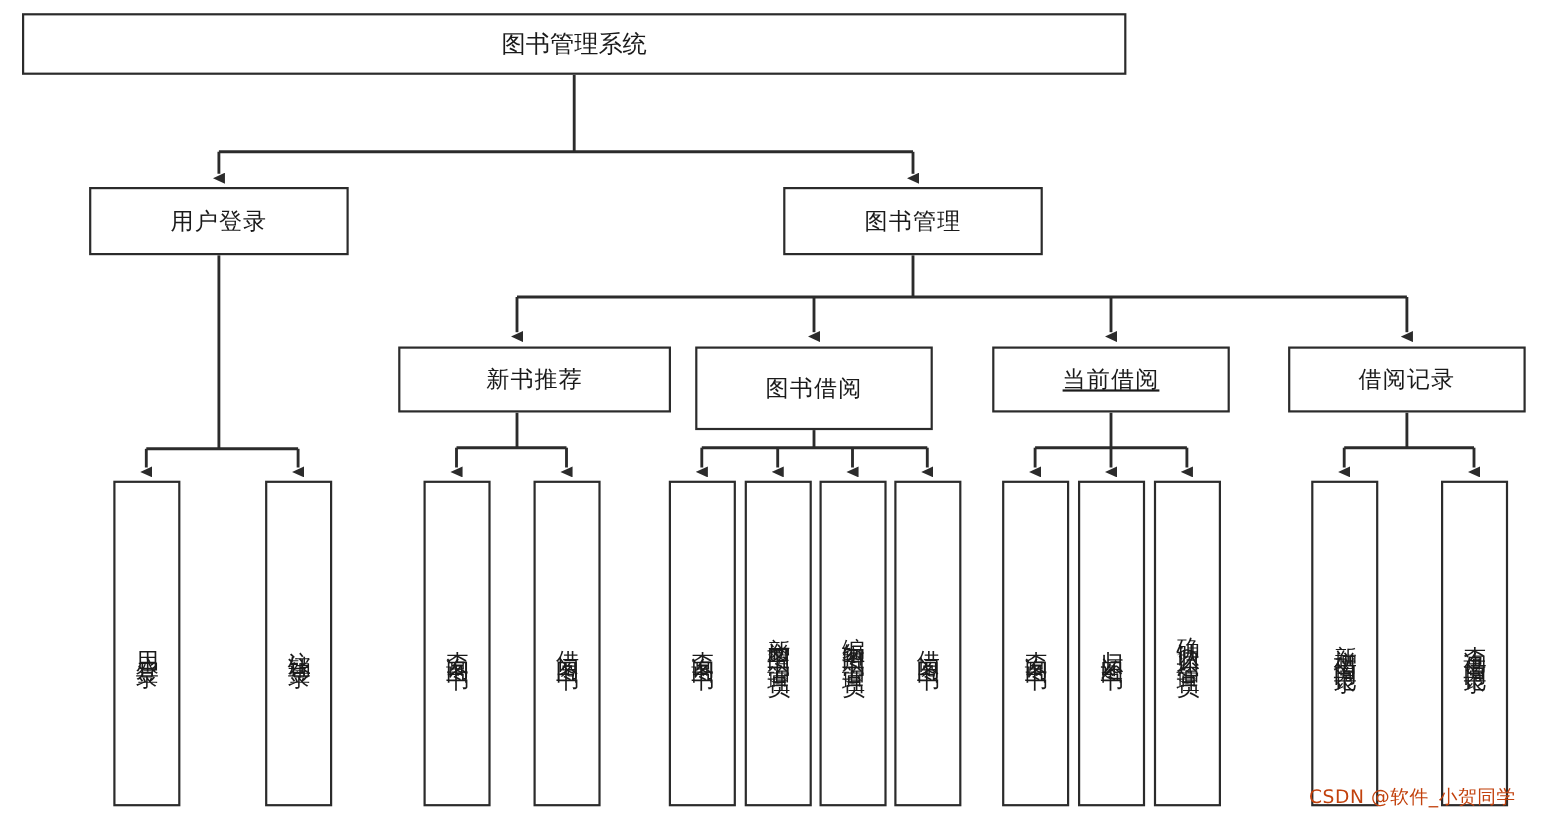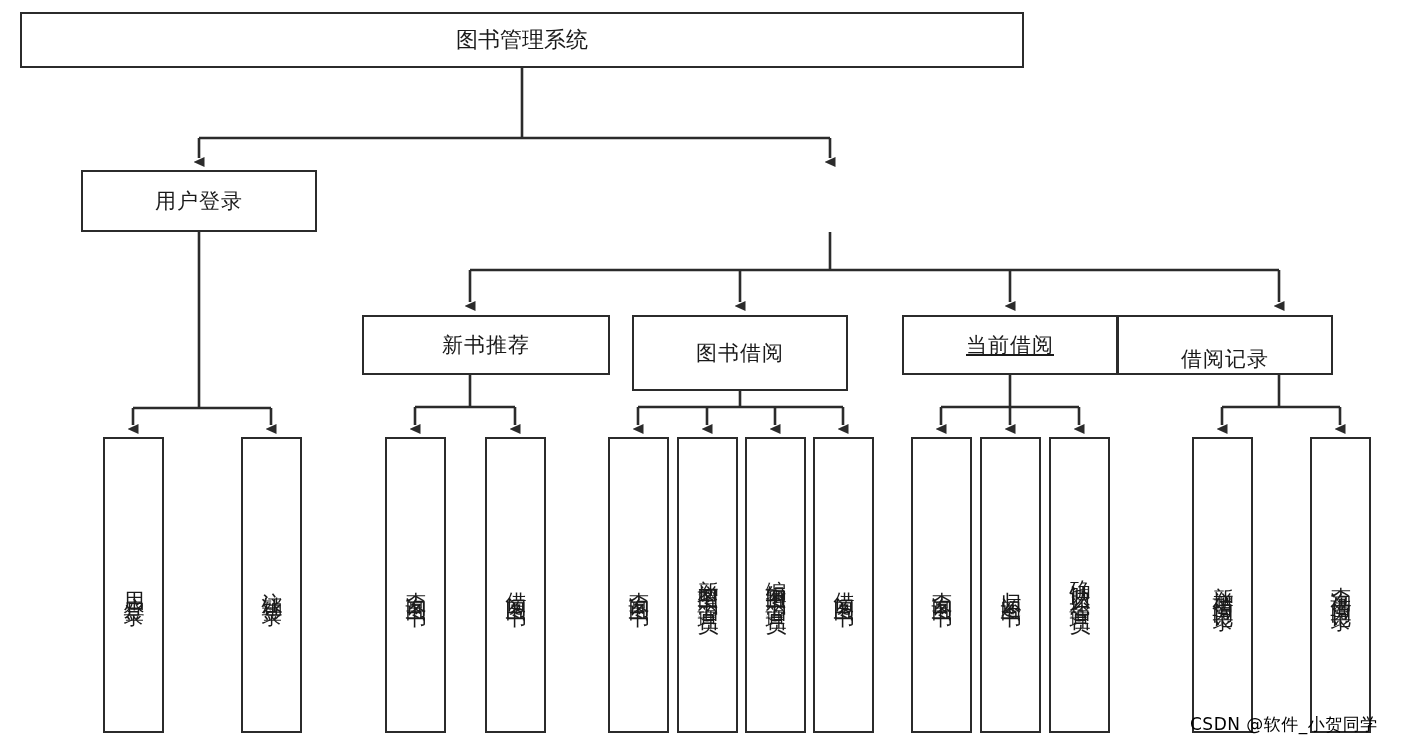--- a/index.html
+++ b/index.html
@@ -60,21 +60,21 @@
   }
   .htext {
     white-space: nowrap;
     display: block;
   }
   #watermark {
     position: absolute;
     left: 1190px;
     top: 713px;
     font-size: 17px;
-    color: #000000;
+    color: #c2410c;
     letter-spacing: 0.5px;
     white-space: nowrap;
     z-index: 5;
     font-family: "DejaVu Sans", "Liberation Sans", sans-serif;
   }
 </style>
 </head>
 <body>
 
 <div id="diagram">
@@ -131,31 +131,34 @@
     </g>
   </svg>
 
   <div class="node root" style="left:20px; top:12px; width:1004px; height:56px;">
     <span class="htext">图书管理系统</span>
   </div>
 
   <div class="node horiz" style="left:81px; top:170px; width:236px; height:62px;">
     <span class="htext">用户登录</span>
   </div>
+  <div class="node horiz" style="left:712px; top:170px; width:236px; height:62px;">
+    <span class="htext">图书管理</span>
+  </div>
 
   <div class="node horiz" style="left:362px; top:315px; width:248px; height:60px;">
     <span class="htext">新书推荐</span>
   </div>
   <div class="node horiz" style="left:632px; top:315px; width:216px; height:76px;">
     <span class="htext">图书借阅</span>
   </div>
   <div class="node horiz" style="left:902px; top:315px; width:216px; height:60px;text-decoration:underline;">
     <span class="htext">当前借阅</span>
   </div>
-  <div class="node horiz" style="left:1117px; top:315px; width:216px; height:60px;align-items:flex-end;">
+  <div class="node horiz" style="left:1171px; top:315px; width:216px; height:60px;">
     <span class="htext">借阅记录</span>
   </div>
 
   <div class="node leaf" style="left:103px; top:437px; width:61px; height:296px;">
     <span class="vtext">用户登录</span>
   </div>
   <div class="node leaf" style="left:241px; top:437px; width:61px; height:296px;">
     <span class="vtext">注销登录</span>
   </div>
 

